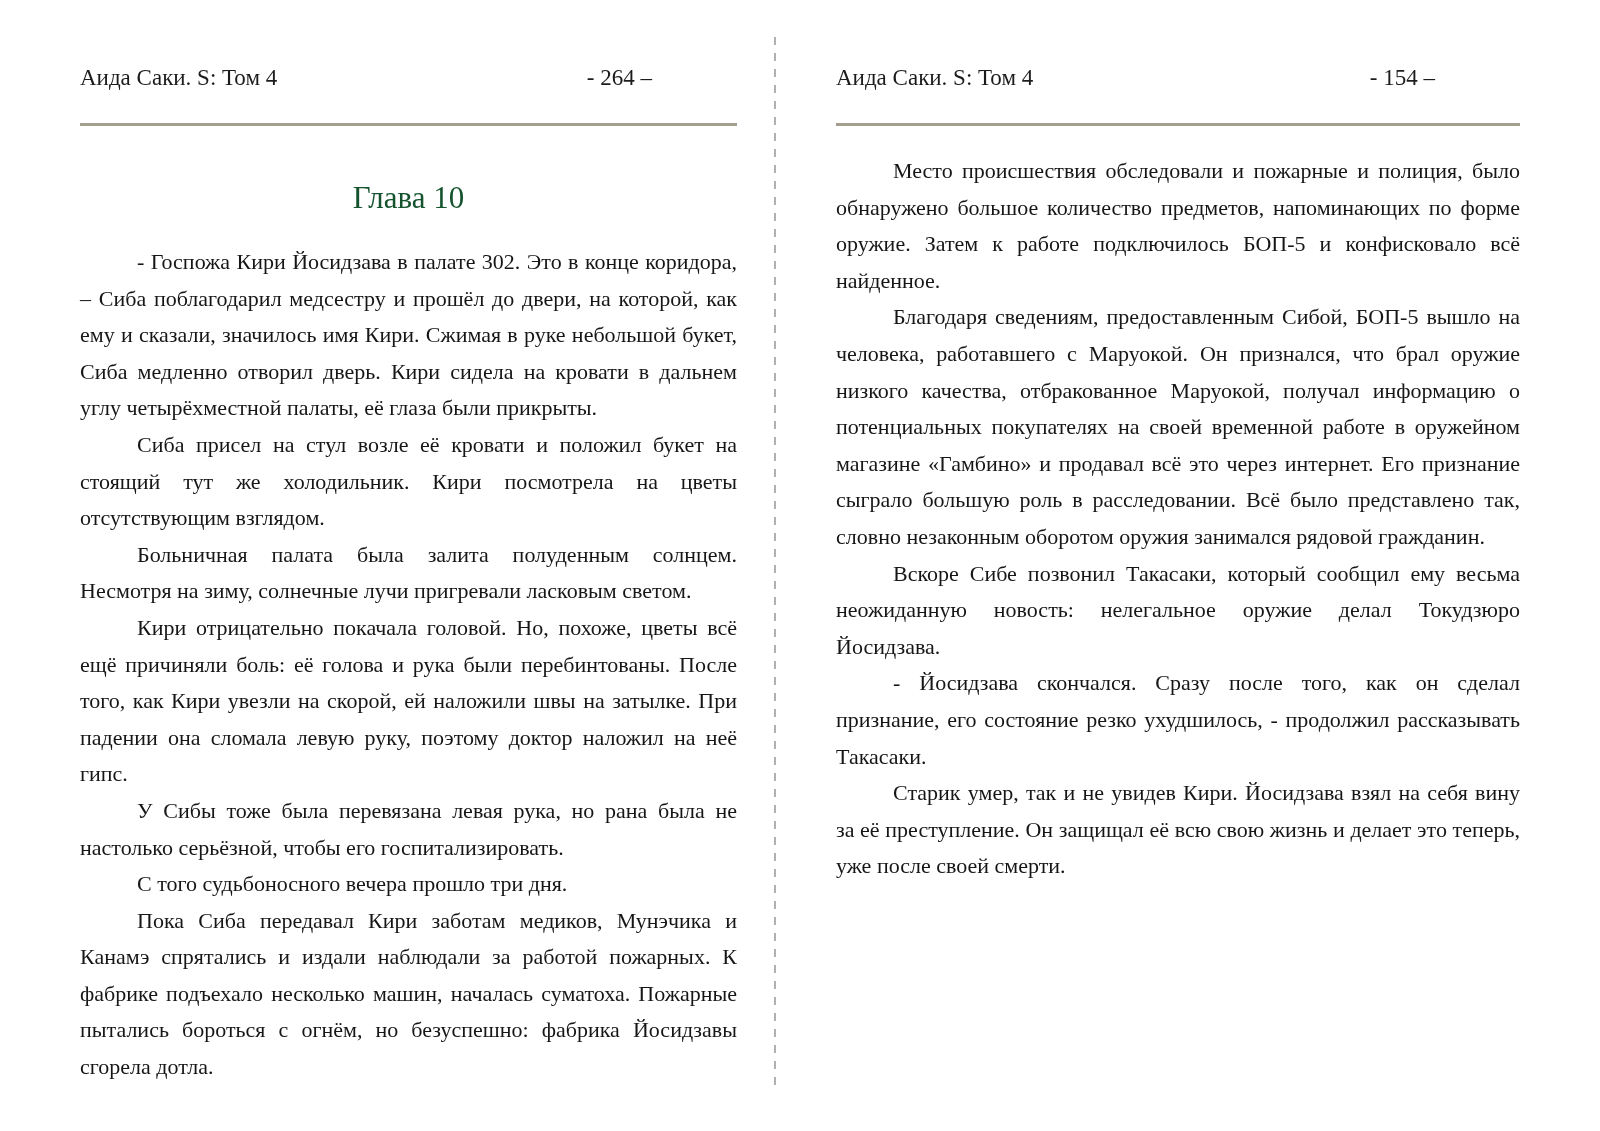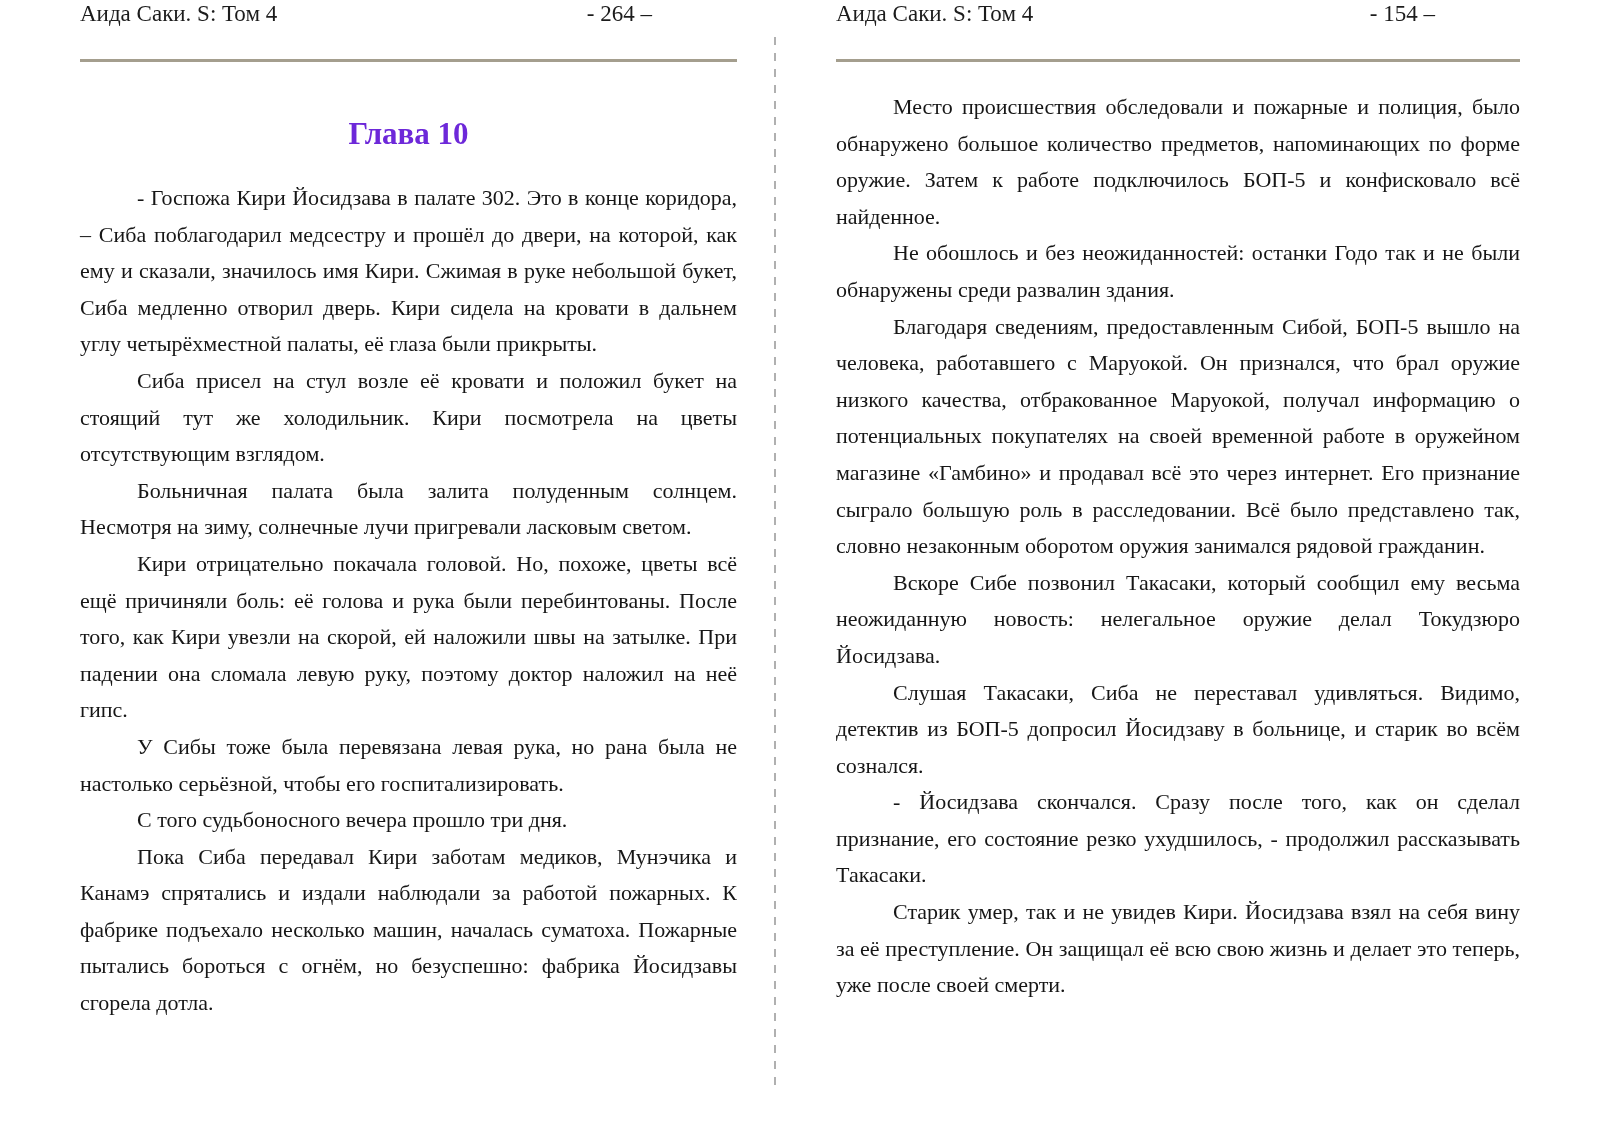--- a/index.html
+++ b/index.html
@@ -20,40 +20,41 @@
     position: absolute;
     top: 0;
   }
   #page-left  { left: 80px;  width: 657px; }
   #page-right { left: 836px; width: 684px; }
 
   .running-header {
     display: flex;
     justify-content: space-between;
     align-items: baseline;
+    padding-top: 64px;
     font-size: 23px;
     line-height: 28px;
     color: #1c1c1c;
   }
   .page-number { margin-right: 85px; white-space: nowrap; }
 
   .header-rule {
     margin: 31px 0 0 0;
     border: none;
     border-top: 3px solid #a49e8e;
     height: 0;
   }
 
   .chapter-title {
     margin: 52px 0 0 0;
     text-align: center;
     font-size: 31px;
     line-height: 40px;
-    font-weight: bold;
-    color: #6d28d9;
+    font-weight: normal;
+    color: #14532d;
   }
 
   .paragraphs { margin-top: 27px; }
   #page-left .paragraphs { margin-top: 26px; }
 
   .paragraphs p {
     margin: 0;
     font-size: 22px;
     line-height: 36.6px;
     text-align: justify;
@@ -100,22 +101,20 @@
   <div id="page-divider"></div>
 
   <div id="page-right" class="page">
     <div class="running-header">
       <span>Аида Саки. S: Том 4</span>
       <span class="page-number">- 154 –</span>
     </div>
     <hr class="header-rule">
     <div class="paragraphs">
         <p>Место происшествия обследовали и пожарные и полиция, было обнаружено большое количество предметов, напоминающих по форме оружие. Затем к работе подключилось БОП-5 и конфисковало всё найденное.</p>
-        <p>Не обошлось и без неожиданностей: останки Годо так и не были обнаружены среди развалин здания.</p>
         <p>Благодаря сведениям, предоставленным Сибой, БОП-5 вышло на человека, работавшего с Маруокой. Он признался, что брал оружие низкого качества, отбракованное Маруокой, получал информацию о потенциальных покупателях на своей временной работе в оружейном магазине «Гамбино» и продавал всё это через интернет. Его признание сыграло большую роль в расследовании. Всё было представлено так, словно незаконным оборотом оружия занимался рядовой гражданин.</p>
         <p>Вскоре Сибе позвонил Такасаки, который сообщил ему весьма неожиданную новость: нелегальное оружие делал Токудзюро Йосидзава.</p>
-        <p>Слушая Такасаки, Сиба не переставал удивляться. Видимо, детектив из БОП-5 допросил Йосидзаву в больнице, и старик во всём сознался.</p>
         <p>- Йосидзава скончался. Сразу после того, как он сделал признание, его состояние резко ухудшилось, - продолжил рассказывать Такасаки.</p>
         <p>Старик умер, так и не увидев Кири. Йосидзава взял на себя вину за её преступление. Он защищал её всю свою жизнь и делает это теперь, уже после своей смерти.</p>
       </div>
   </div>
 
 </div>
 
 </body></html>

